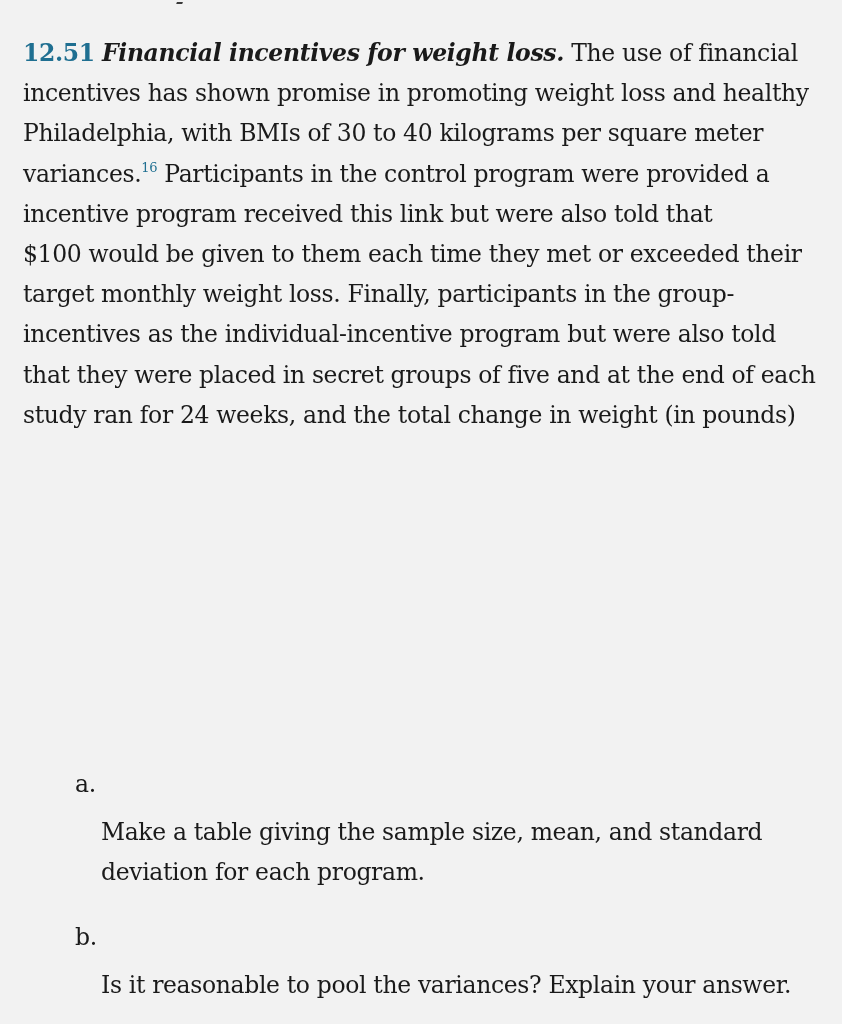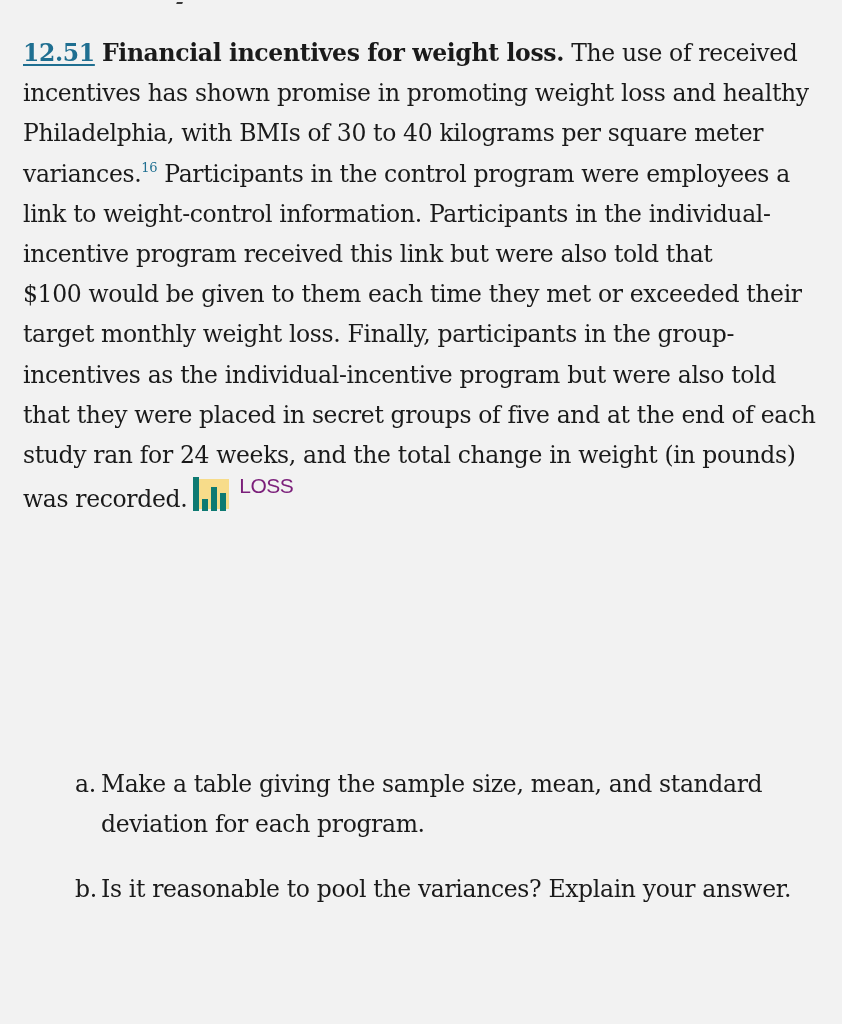--- a/index.html
+++ b/index.html
@@ -38,28 +38,28 @@
     .line {
       display: block;
       height: 40.2px;
       line-height: 40px;
       font-size: 23.5px;
       letter-spacing: -0.35px;
       white-space: nowrap;
     }
     .prob-number {
       color: #1f6f91;
-      text-decoration: underline;
       text-decoration-thickness: 2px;
       text-underline-offset: 3px;
       font-weight: bold;
       cursor: pointer;
     }
     .prob-title {
       font-weight: bold;
+      font-style: italic;
     }
     sup.fn {
       font-size: 13px;
       color: #1f6f91;
       vertical-align: 10px;
       line-height: 0;
       cursor: pointer;
     }
     sup.sq {
       font-size: 14px;
@@ -118,45 +118,44 @@
       font-size: 23.5px;
       letter-spacing: -0.35px;
       line-height: 40px;
     }
     .q .letter {
       width: 26px;
       flex: none;
     }
     .q .text {
       flex: 1;
+      margin-top: 48px;
     }
     .q-b {
       margin-top: 25px;
     }
   </style>
 </head>
 <body>
 
 <div class="top-sliver">
     <span></span>
   </div>
 
 <div class="problem">
-  <span class="line"><a class="prob-number">12.51</a>&nbsp;<span class="prob-title">Financial incentives for weight loss.</span><span> The use of received</span></span>
+  <span class="line"><a class="prob-number">12.51</a>&nbsp;<span class="prob-title">Financial incentives for weight loss.</span><span> The use of financial</span></span>
   <span class="line">incentives has shown promise in promoting weight loss and healthy</span>
   <span class="line">Philadelphia, with BMIs of 30 to 40 kilograms per square meter</span>
-  <span class="line"><span>variances.</span><sup class="fn">16</sup><span> Participants in the control program were employees a</span></span>
-  <span class="line">link to weight-control information. Participants in the individual-</span>
+  <span class="line"><span>variances.</span><sup class="fn">16</sup><span> Participants in the control program were provided a</span></span>
   <span class="line">incentive program received this link but were also told that</span>
   <span class="line">$100 would be given to them each time they met or exceeded their</span>
   <span class="line">target monthly weight loss. Finally, participants in the group-</span>
   <span class="line">incentives as the individual-incentive program but were also told</span>
   <span class="line">that they were placed in secret groups of five and at the end of each</span>
   <span class="line">study ran for 24 weeks, and the total change in weight (in pounds)</span>
-  <span class="last-line"><span>was recorded.</span><span class="data-icon"><span class="bg"></span><span class="bar" style="left:0;height:34px;"></span><span class="bar" style="left:9px;height:12px;"></span><span class="bar" style="left:18px;height:24px;"></span><span class="bar" style="left:27px;height:18px;"></span></span><a class="data-label">LOSS</a></span>
 </div>
 
 <div class="questions">
   <div class="q q-a">
     <span class="letter">a.</span>
     <span class="text">Make a table giving the sample size, mean, and standard deviation for each program.</span>
   </div>
   <div class="q q-b">
     <span class="letter">b.</span>
     <span class="text">Is it reasonable to pool the variances? Explain your answer.</span>

